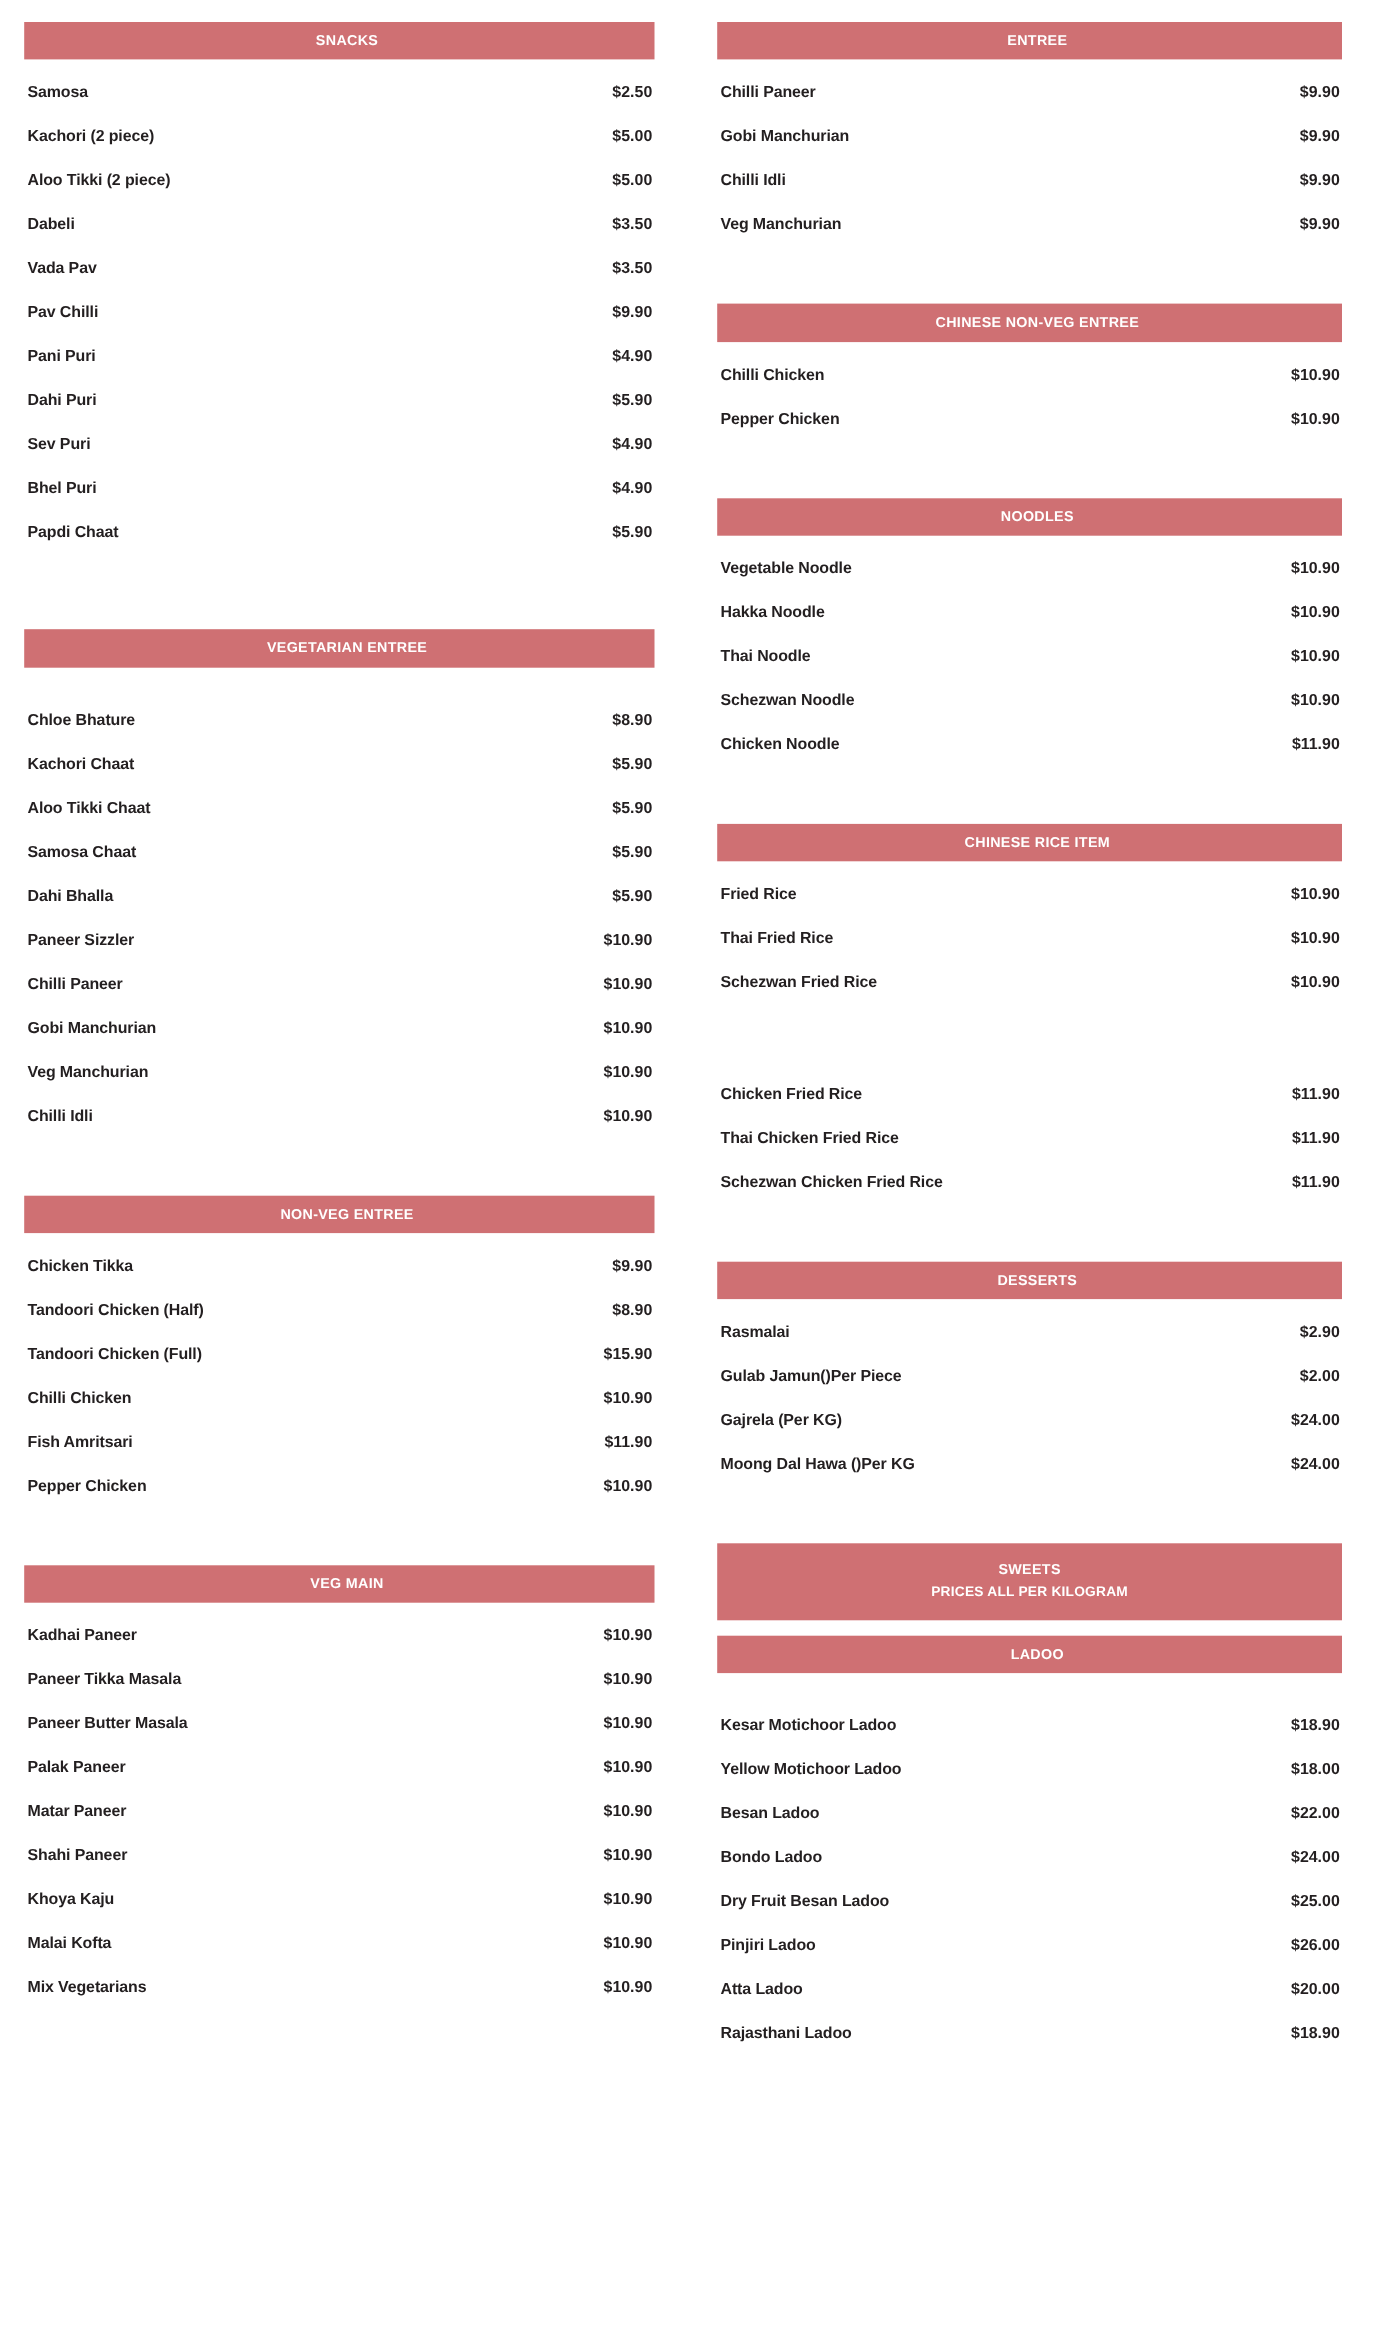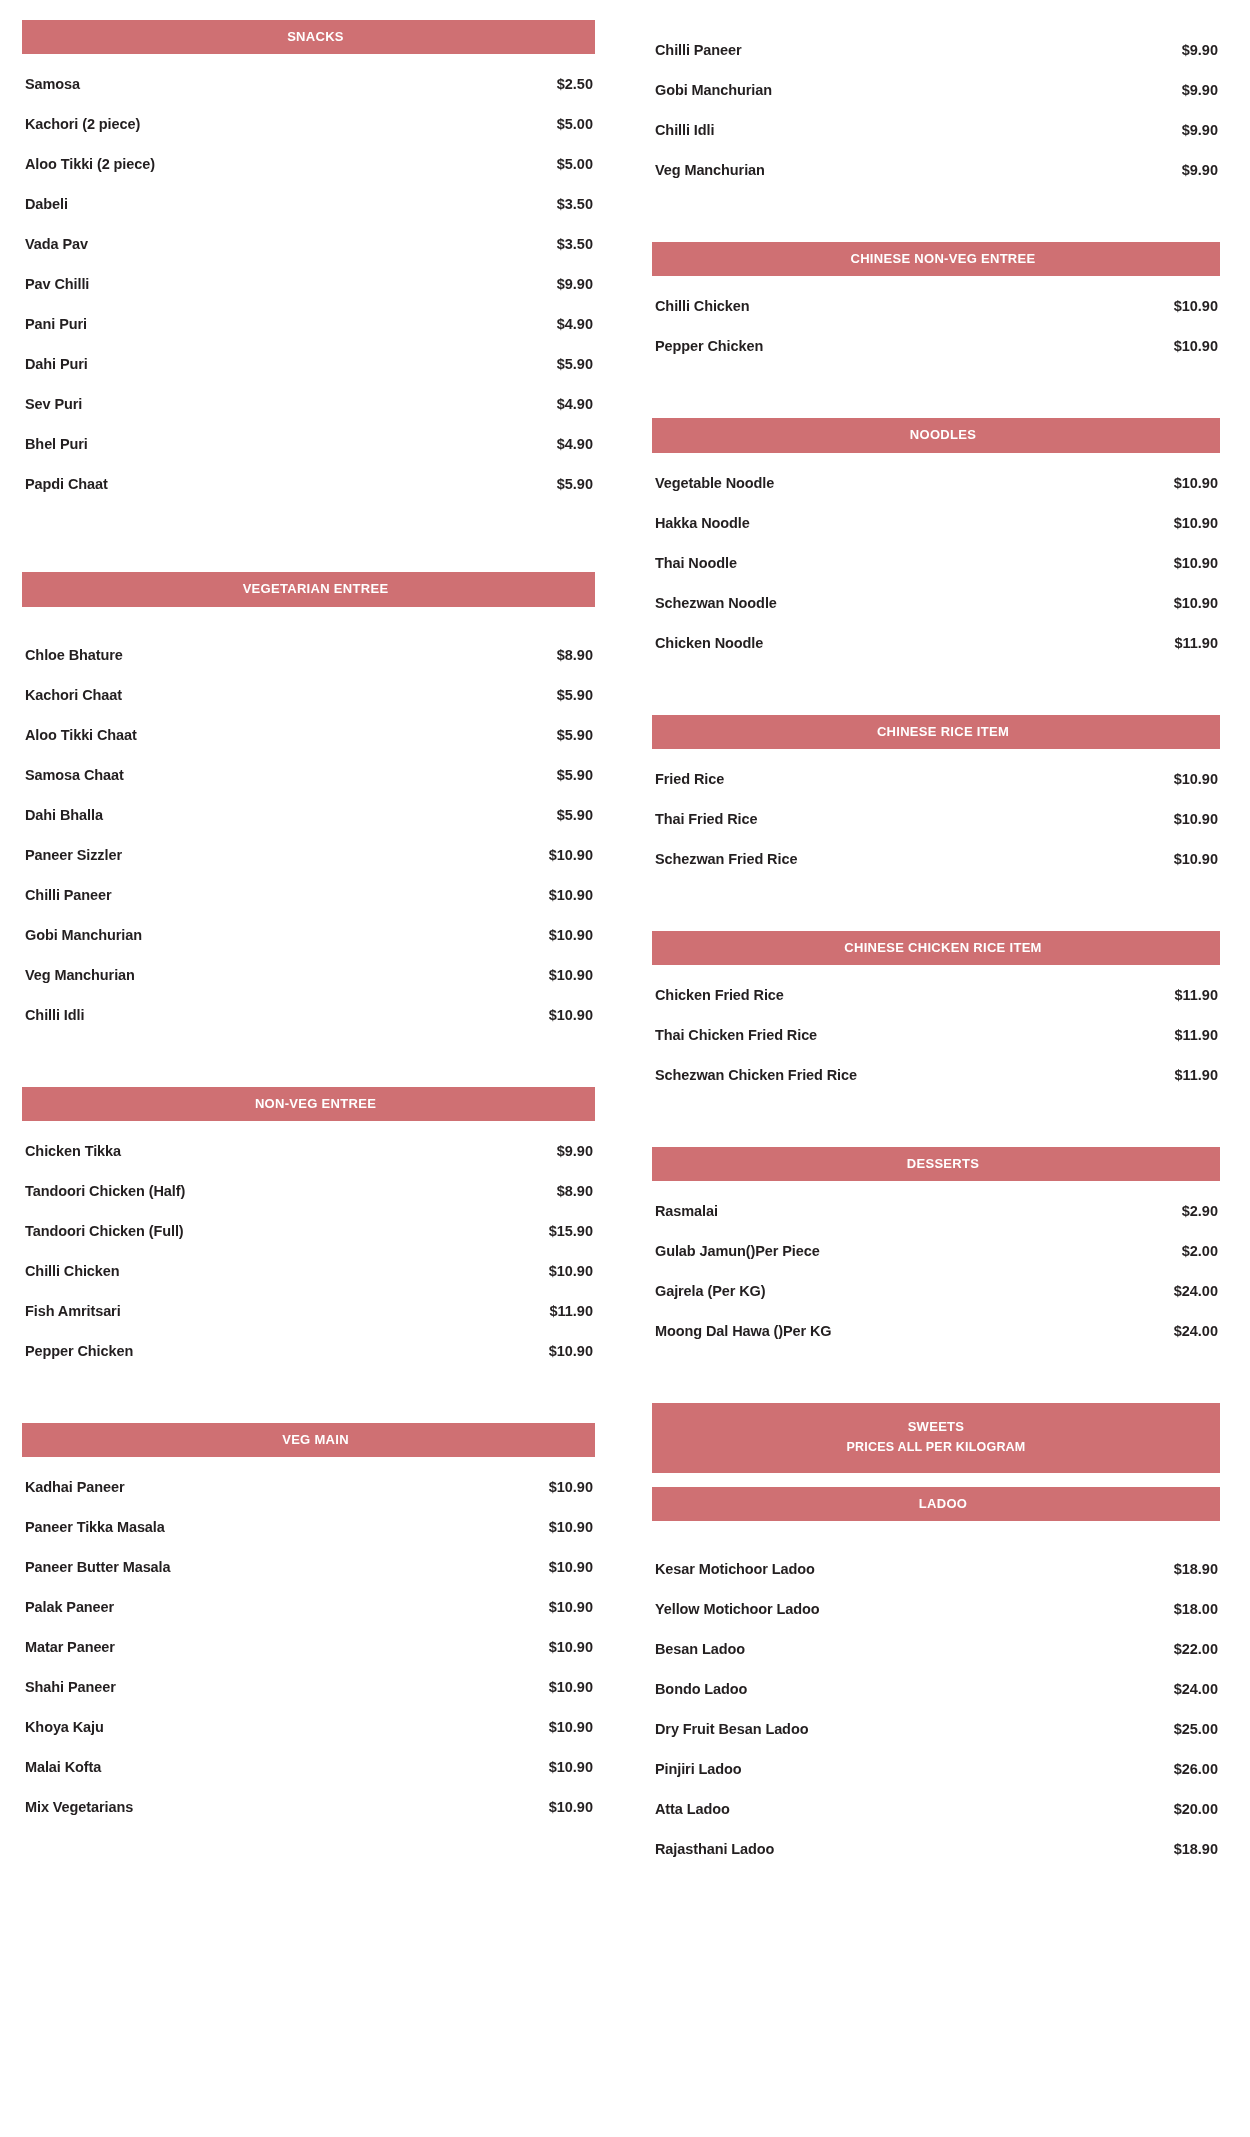--- a/index.html
+++ b/index.html
@@ -254,20 +254,21 @@
           </div>
           <div class="item-row">
             <span class="item-name">Mix Vegetarians</span>
             <span class="item-price">$10.90</span>
           </div>
         </div>
       </div>
     </div>
   <div class="menu-column col-right">
       <div class="section">
+        <div class="section-header"><span>ENTREE</span></div>
         <div class="items">
           <div class="item-row">
             <span class="item-name">Chilli Paneer</span>
             <span class="item-price">$9.90</span>
           </div>
           <div class="item-row">
             <span class="item-name">Gobi Manchurian</span>
             <span class="item-price">$9.90</span>
           </div>
           <div class="item-row">
@@ -333,21 +334,20 @@
             <span class="item-price">$10.90</span>
           </div>
           <div class="item-row">
             <span class="item-name">Schezwan Fried Rice</span>
             <span class="item-price">$10.90</span>
           </div>
         </div>
       </div>
       <div class="spacer-md"></div>
       <div class="section">
-        <div class="section-header"><span>CHINESE CHICKEN RICE ITEM</span></div>
         <div class="items">
           <div class="item-row">
             <span class="item-name">Chicken Fried Rice</span>
             <span class="item-price">$11.90</span>
           </div>
           <div class="item-row">
             <span class="item-name">Thai Chicken Fried Rice</span>
             <span class="item-price">$11.90</span>
           </div>
           <div class="item-row">

